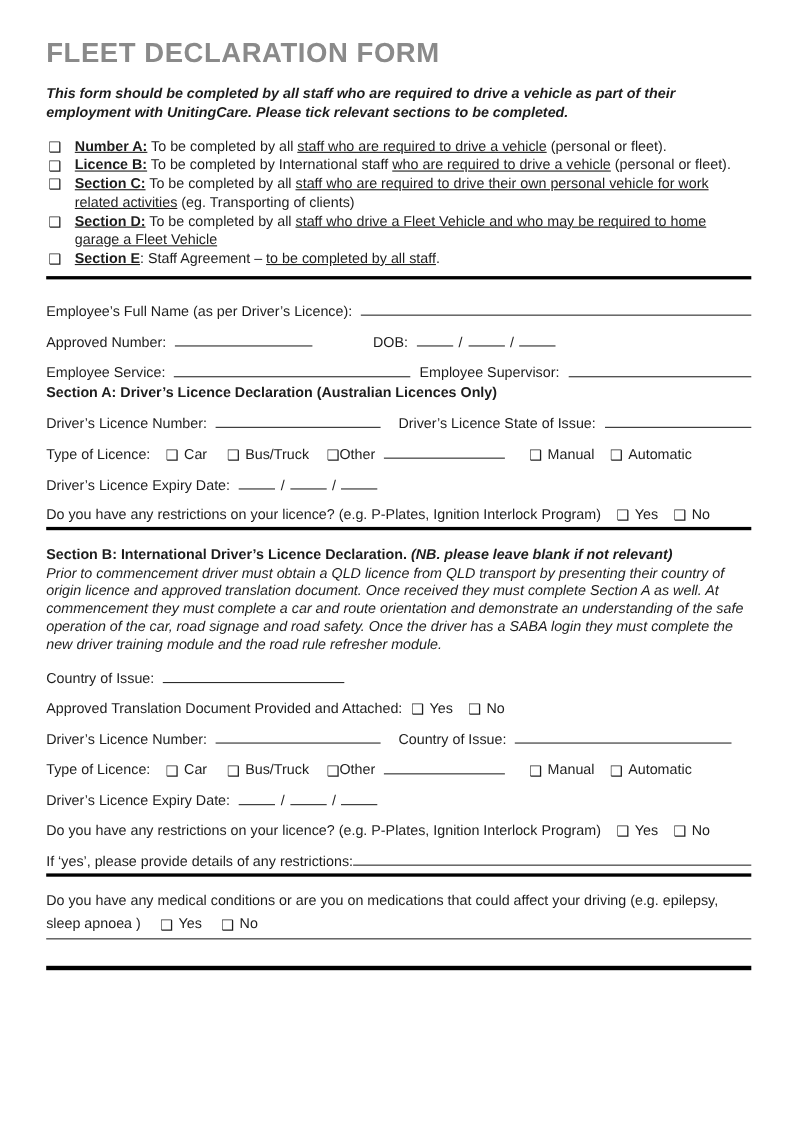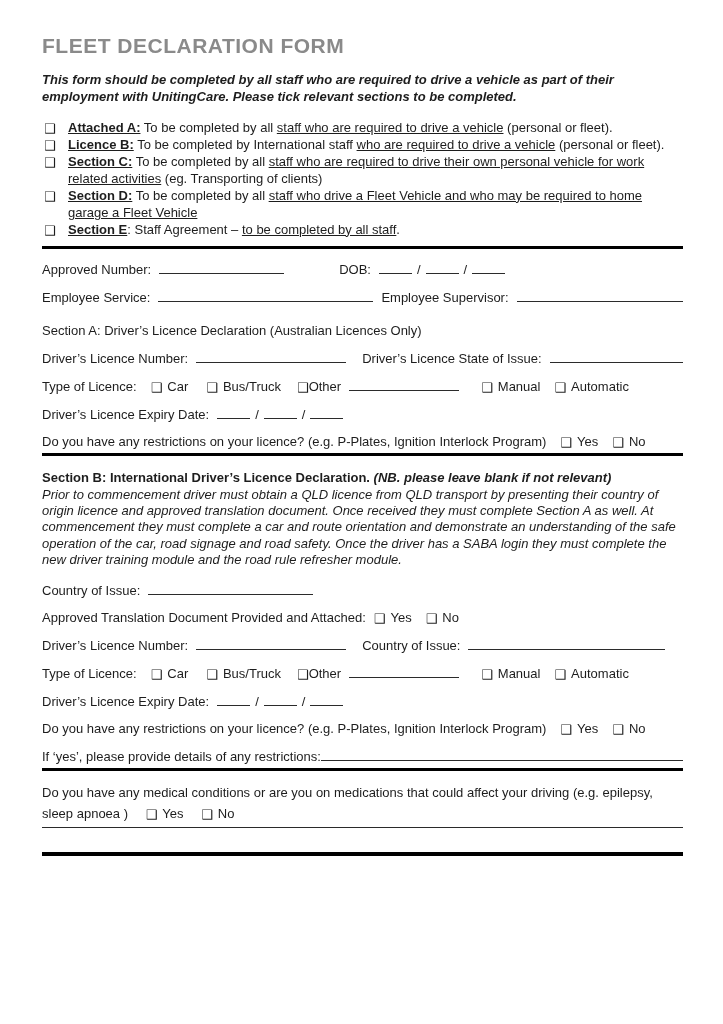--- a/index.html
+++ b/index.html
@@ -8,21 +8,21 @@
     width:723px;height:1024px;
     box-sizing:border-box;
     padding:34px 40px 0 42px;
     background:#ffffff;
     font-family:"Liberation Sans","DejaVu Sans",sans-serif;
     font-size:13px;
     color:#1d1d1d;
     overflow:hidden;
   }
   .title{
-    font-size:21px;font-weight:bold;color:#8a8a8a;
+    font-size:25px;font-weight:bold;color:#8a8a8a;
     letter-spacing:.5px;margin:0 0 0 0;
   }
   .intro{
     font-weight:bold;font-style:italic;
     line-height:1.32;
   }
   
   .ovlist{margin-top:15px;}
   .ovitem{display:flex;line-height:1.3;}
   .ovitem .cbcell{width:24px;flex:0 0 24px;padding-left:2px;}
@@ -46,21 +46,21 @@
     height:12px;
     vertical-align:baseline;
   }
   .fill{flex:1 1 auto;}
   .w125{width:125px;} .w150{width:150px;} .w110{width:110px;}
   .w215{width:215px;} .w165{width:165px;} .w350{width:350px;}
   .dblank{width:33px;}
   .slash{margin:0 5px;}
   .gap8{margin-left:8px;text-align:center;} .gap14{margin-left:14px;} .gap16{margin-left:16px;}
   .gap18{margin-left:18px;} .gap22{margin-left:22px;} .gap80{margin-left:55px;}
-  .heading{font-weight:normal;margin-top:18px;}
+  .heading{font-weight:bold;margin-top:3px;}
   .heading-b{font-weight:bold;margin-top:14px;}
   .note{font-style:italic;}
   .bpara{font-style:italic;line-height:1.26;margin-top:2px;}
   .inlineq{margin-top:12px;line-height:1.55;white-space:normal;}
   .cbopt .cb{margin-right:5px;}
   .cbopt.tight .cb{margin-right:0;}
   .mt20{margin-top:20px;}
   .mt14{margin-top:14px;}
   .sepA{margin-top:4px;}
   .bottom-thin{margin-top:3px;}
@@ -71,21 +71,21 @@
 
 <div class="page">
 
   <h1 class="title">FLEET DECLARATION FORM</h1>
 
   <p class="intro">This form should be completed by all staff who are required to drive a vehicle as part of their employment with UnitingCare. Please tick relevant sections to be completed.</p>
 
   <div class="ovlist">
     <div class="ovitem">
       <span class="cbcell"><span class="cb">❑</span></span>
-      <span class="ovtext"><span class="seclabel">Attached A:</span><span> To be completed by all </span><span class="ulink">staff who are required to drive a vehicle</span><span> (personal or fleet).</span></span>
+      <span class="ovtext"><span class="seclabel">Number A:</span><span> To be completed by all </span><span class="ulink">staff who are required to drive a vehicle</span><span> (personal or fleet).</span></span>
     </div>
     <div class="ovitem">
       <span class="cbcell"><span class="cb">❑</span></span>
       <span class="ovtext"><span class="seclabel">Licence B:</span><span> To be completed by International staff </span><span class="ulink">who are required to drive a vehicle</span><span> (personal or fleet).</span></span>
     </div>
     <div class="ovitem">
       <span class="cbcell"><span class="cb">❑</span></span>
       <span class="ovtext"><span class="seclabel">Section C:</span><span> To be completed by all </span><span class="ulink">staff who are required to drive their own personal vehicle for work related activities</span><span> (eg. Transporting of clients)</span></span>
     </div>
     <div class="ovitem">
@@ -93,20 +93,24 @@
       <span class="ovtext"><span class="seclabel">Section D:</span><span> To be completed by all </span><span class="ulink">staff who drive a Fleet Vehicle and who may be required to home garage a Fleet Vehicle</span><span></span></span>
     </div>
     <div class="ovitem">
       <span class="cbcell"><span class="cb">❑</span></span>
       <span class="ovtext"><span class="seclabel">Section E</span><span>: Staff Agreement – </span><span class="ulink">to be completed by all staff</span><span>.</span></span>
     </div>
   </div>
 
   <div class="sep-thick sep1"></div>
 
+  <div class="frow mt20">
+    <span>Employee’s Full Name (as per Driver’s Licence):</span>
+    <span class="blank fill gap8"></span>
+  </div>
 
   <div class="frow">
     <span>Approved Number:</span>
     <span class="blank w125 gap8"></span>
     <span class="gap80">DOB:</span>
     <span class="blank dblank gap8"></span>
     <span class="slash">/</span>
     <span class="blank dblank"></span>
     <span class="slash">/</span>
     <span class="blank dblank"></span>

